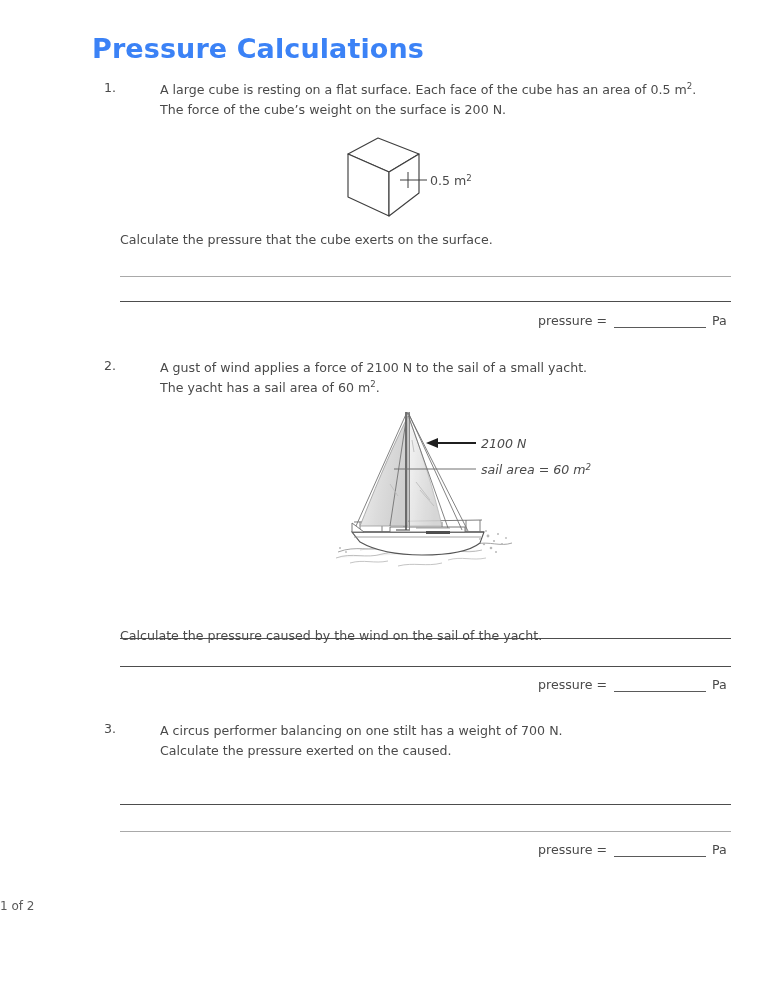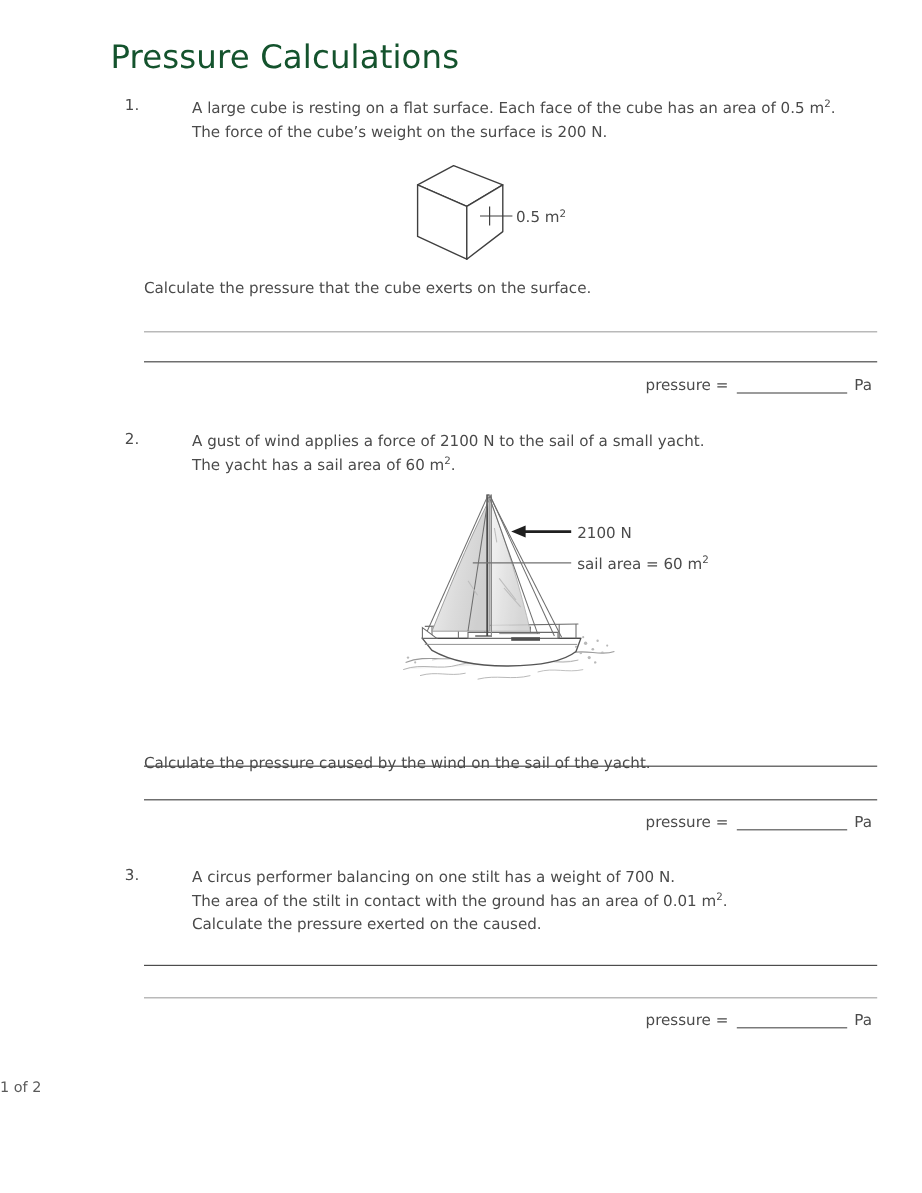--- a/index.html
+++ b/index.html
@@ -21,23 +21,23 @@
     inset: 0;
     background: #ffffff;
   }
 
   
   .title {
     position: absolute;
     left: 92px;
     top: 33px;
     font-size: 27px;
-    font-weight: 400;
+    font-weight: 700;
     letter-spacing: 0.1px;
-    color: #14532d;
+    color: #3b82f6;
     white-space: nowrap;
   }
 
   
   .question {
     position: absolute;
     left: 0;
     width: 768px;
   }
   .q-num {
@@ -174,21 +174,21 @@
   </div>
 
   <div class="question" style="top:358px;">
     <div class="q-num">2.</div>
     <div class="q-lines">
       <div class="q-line">A gust of wind applies a force of 2100 N to the sail of a small yacht.</div>
       <div class="q-line">The yacht has a sail area of 60 m<sup>2</sup>.</div>
     </div>
   </div>
 
-  <div class="diagram" style="left:330px; top:400px;">
+  <div class="diagram" style="left:330px; top:400px;font-style:italic;">
     <svg width="290" height="170" viewBox="0 0 290 170" xmlns="http://www.w3.org/2000/svg">
       <defs>
         <linearGradient id="sailShade" x1="0" y1="0" x2="1" y2="0.4">
           <stop offset="0%" stop-color="#f4f4f4"></stop>
           <stop offset="60%" stop-color="#dcdcdc"></stop>
           <stop offset="100%" stop-color="#cfcfcf"></stop>
         </linearGradient>
         <linearGradient id="waterShade" x1="0" y1="0" x2="0" y2="1">
           <stop offset="0%" stop-color="#e8e8e8"></stop>
           <stop offset="100%" stop-color="#f7f7f7"></stop>
@@ -288,21 +288,20 @@
   <div class="answer-field" style="left:538px; top:677px;">
     <span class="answer-label">pressure =</span>
     <span class="answer-blank"></span>
     <span class="answer-unit">Pa</span>
   </div>
 
   <div class="question" style="top:721px;">
     <div class="q-num">3.</div>
     <div class="q-lines">
       <div class="q-line">A circus performer balancing on one stilt has a weight of 700 N.</div>
-      <div class="q-line">The area of the stilt in contact with the ground has an area of 0.01 m<sup>2</sup>.</div>
       <div class="q-line">Calculate the pressure exerted on the caused.</div>
     </div>
   </div>
 
   <div class="rule dark" style="top:804px;"></div>
   <div class="rule light" style="top:831px;"></div>
 
   <div class="answer-field" style="left:538px; top:842px;">
     <span class="answer-label">pressure =</span>
     <span class="answer-blank"></span>

